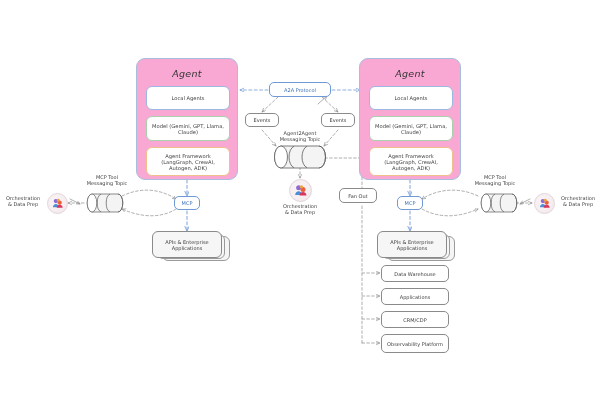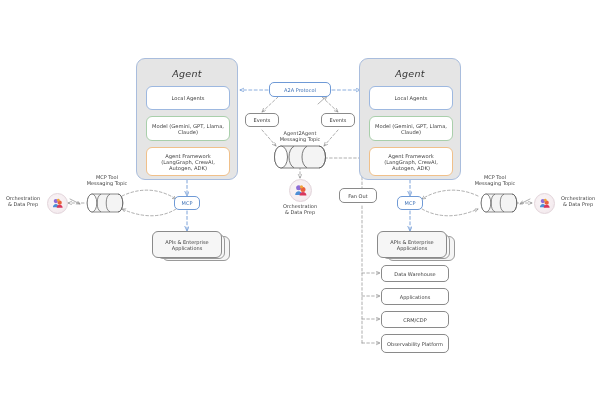--- a/index.html
+++ b/index.html
@@ -9,21 +9,21 @@
     font-family:"DejaVu Sans", sans-serif;
     overflow:hidden;
   }
   #canvas{position:relative;width:600px;height:400px;}
   svg.layer{position:absolute;left:0;top:0;width:600px;height:400px;pointer-events:none;}
 
   .node{position:absolute;box-sizing:border-box;display:flex;align-items:center;justify-content:center;text-align:center;}
 
   
   .agent-panel{
-    border:1.2px solid #a9bddd;border-radius:9px;background:#e5e5e5;
+    border:1.2px solid #a9bddd;border-radius:9px;background:#f9a8d4;
     display:block;
   }
   .agent-title{
     position:absolute;left:0;right:0;top:9px;text-align:center;
     font-size:9.5px;font-style:italic;color:#333;letter-spacing:.3px;
   }
   .inner-box{
     position:absolute;box-sizing:border-box;border-radius:6px;background:#fff;
     display:flex;align-items:center;justify-content:center;text-align:center;
     font-size:5.2px;color:#444;padding:2px;

